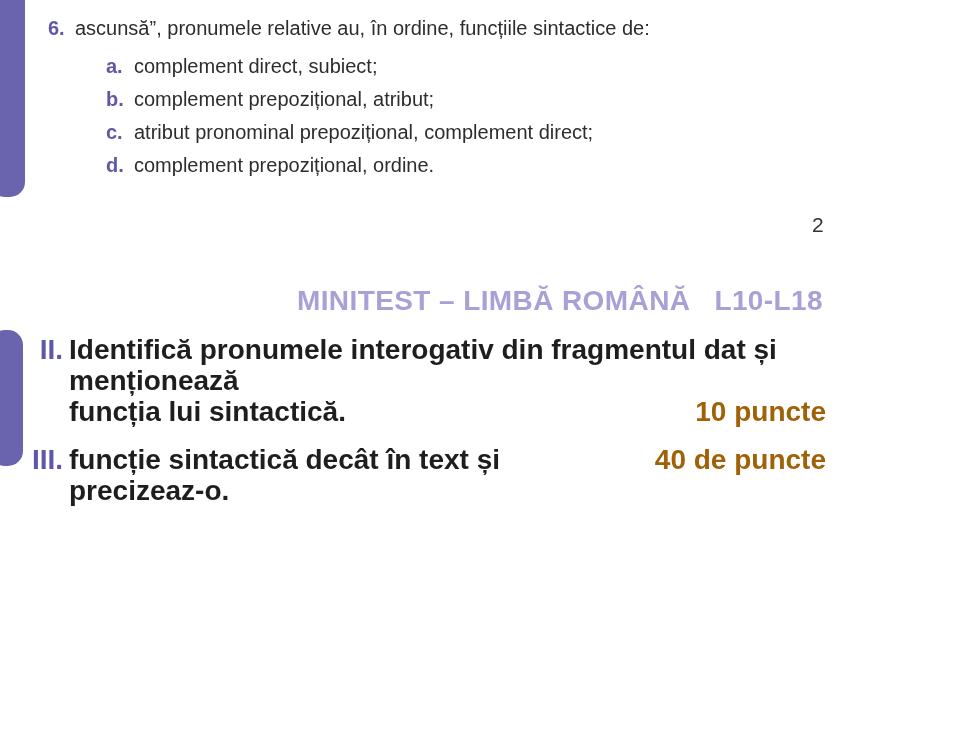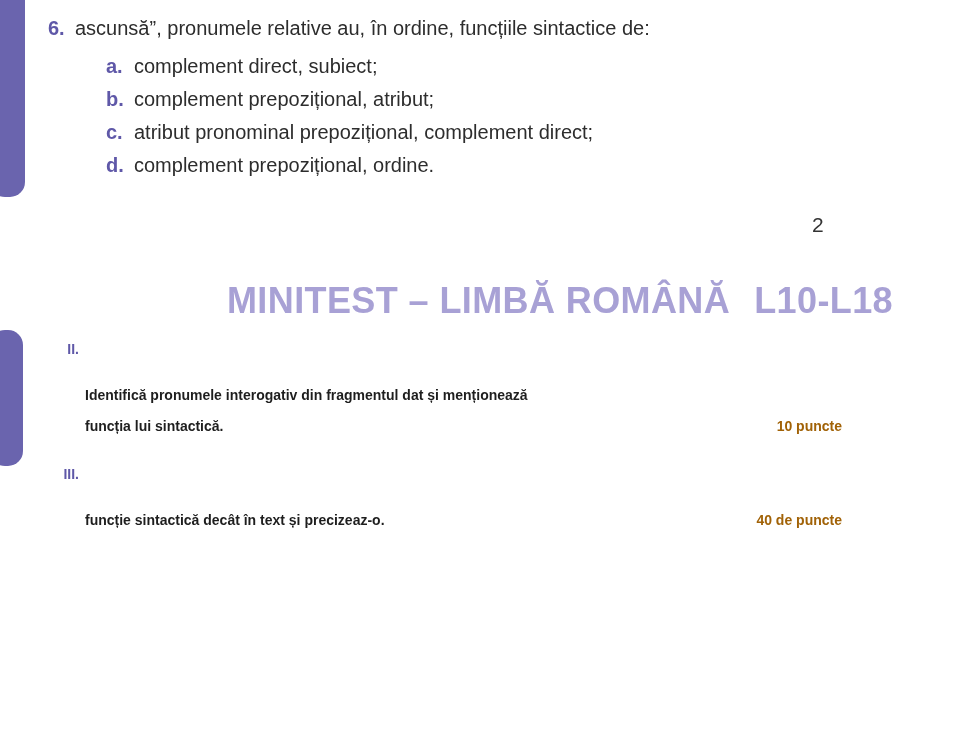--- a/index.html
+++ b/index.html
@@ -81,53 +81,52 @@
   }
 
   
   .minitest-title {
     position: absolute;
     left: 150px;
     top: 284px;
     width: 820px;
     margin: 0;
     text-align: center;
-    font-size: 36px;
+    font-size: 28px;
     line-height: 34px;
     font-weight: bold;
     letter-spacing: 0.4px;
     color: #a8a1d5;
     white-space: nowrap;
   }
   .lessons-range { margin-left: 24px; }
 
   
   .items {
     position: absolute;
-    left: 39px;
+    left: 23px;
     top: 334px;
     width: 803px;
-    font-size: 14px;
+    font-size: 28px;
     line-height: 31px;
   }
   .item {
     display: grid;
     grid-template-columns: 40px 1fr;
     column-gap: 6px;
   }
   .item + .item { margin-top: 17px; }
   .item-marker {
     text-align: right;
     font-weight: bold;
     color: #5f58a8;
   }
   .item-body {
     font-weight: 600;
     color: #1e1e1e;
-    margin-top: 46px;
   }
   .item-lastline {
     display: flex;
     justify-content: space-between;
     align-items: flex-start;
   }
   .points {
     font-weight: bold;
     color: #a16207;
     white-space: nowrap;

